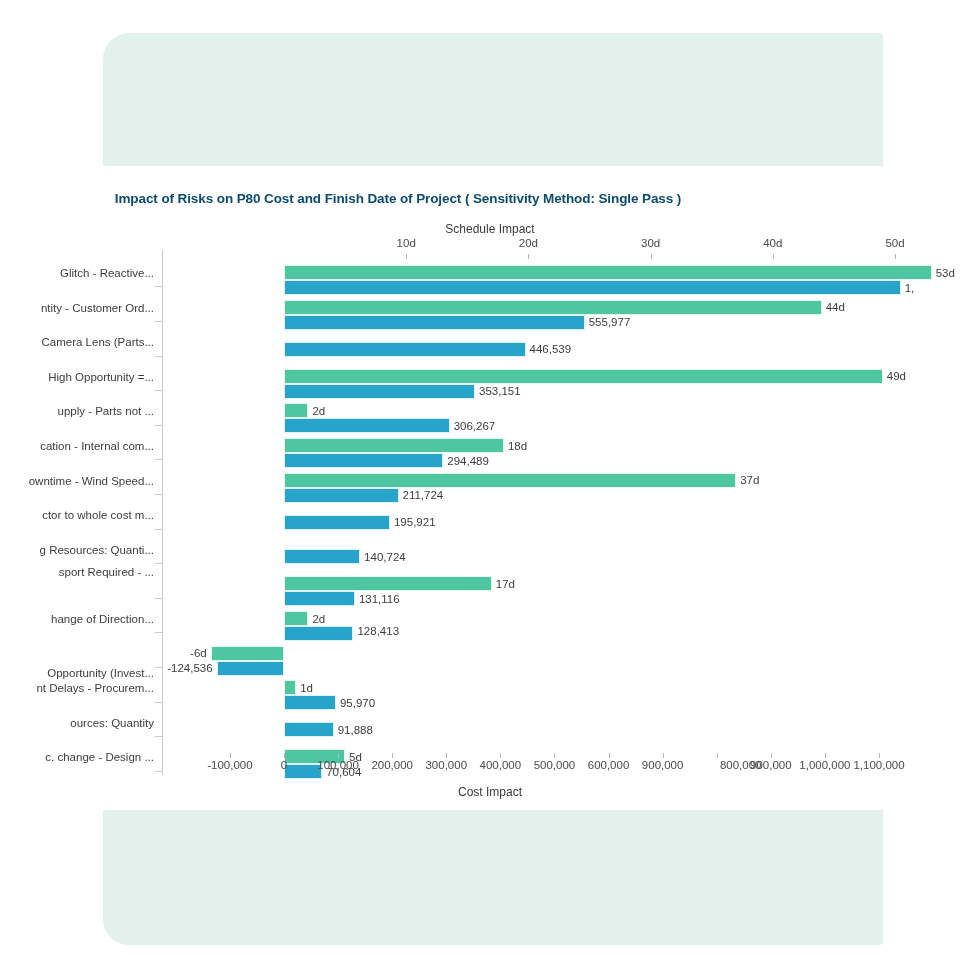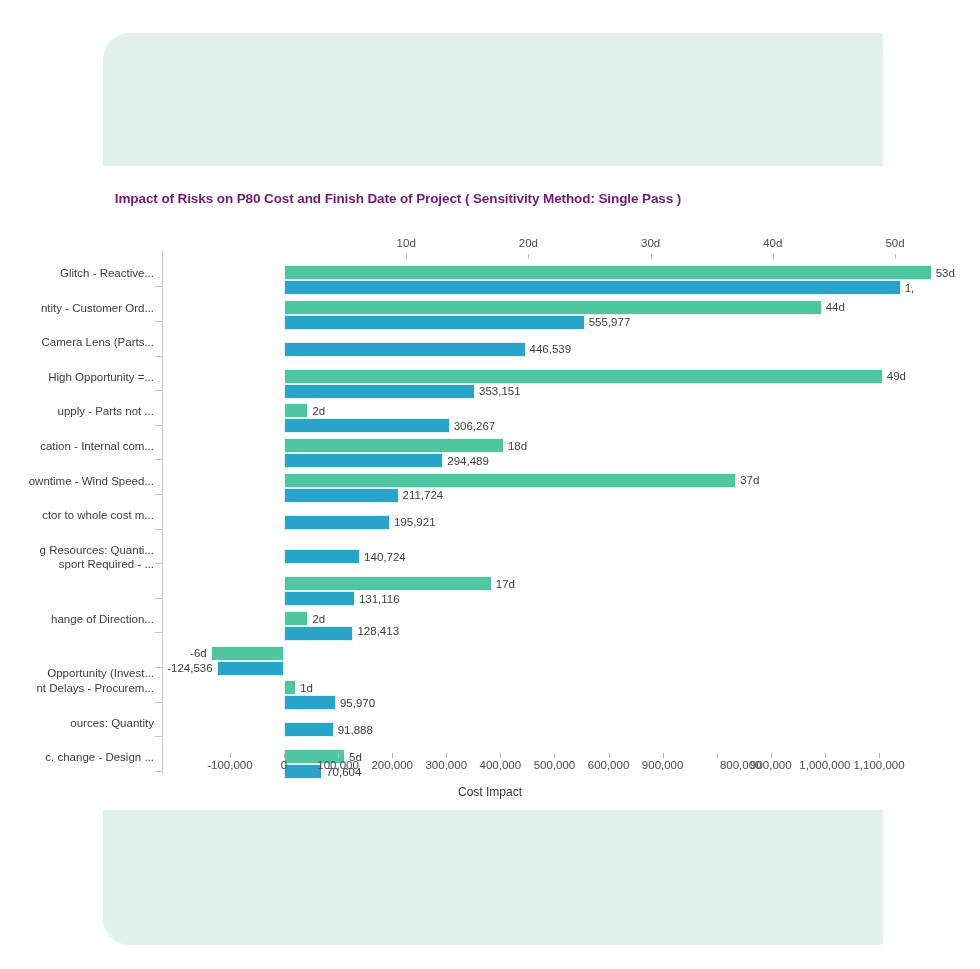--- a/index.html
+++ b/index.html
@@ -12,21 +12,21 @@
   #root{position:absolute;inset:0;}
 
   .mint-panel{position:absolute;background:#e2f1ec;}
   #panel-top{left:103px;top:33px;width:780px;height:133px;
     border-top-left-radius:26px;border-top-right-radius:4px;}
   #panel-bottom{left:103px;top:810px;width:780px;height:135px;
     border-bottom-left-radius:26px;border-bottom-right-radius:4px;}
 
   #chart-title{
     position:absolute;left:0;top:191px;width:796px;text-align:center;
-    font-size:13.5px;font-weight:bold;color:#701a75;letter-spacing:-.1px;
+    font-size:13.5px;font-weight:bold;color:#0c4a6e;letter-spacing:-.1px;
   }
 
   #plot{position:absolute;left:0;top:222px;width:980px;height:585px;}
 
   .axis-title{position:absolute;font-size:12px;color:#3a3a3a;text-align:center;white-space:nowrap;}
   #schedule-axis-title{left:0;top:0;width:980px;}
   #cost-axis-title{left:0;top:563px;width:980px;}
 
   .tick-label{position:absolute;font-size:11.5px;color:#4a4a4a;
     transform:translateX(-50%);white-space:nowrap;}
@@ -58,20 +58,21 @@
 
 <div id="root">
 
   <div id="panel-top" class="mint-panel"></div>
   <div id="panel-bottom" class="mint-panel"></div>
 
   <div id="chart-title">Impact of Risks on P80 Cost and Finish Date of Project ( Sensitivity Method: Single Pass )</div>
 
   <div id="plot">
 
+    <div id="schedule-axis-title" class="axis-title">Schedule Impact</div>
 
     <div id="top-ticks">
         <div class="tick-label" style="left: 406.2px;">10d</div>
         <div class="tick-mark" style="left: 406.2px;"></div>
         <div class="tick-label" style="left: 528.4px;">20d</div>
         <div class="tick-mark" style="left: 528.4px;"></div>
         <div class="tick-label" style="left: 650.6px;">30d</div>
         <div class="tick-mark" style="left: 650.6px;"></div>
         <div class="tick-label" style="left: 772.8px;">40d</div>
         <div class="tick-mark" style="left: 772.8px;"></div>
@@ -101,21 +102,21 @@
     <div id="cat-labels">
         <div class="cat-label" style="top: 51px; margin-left: 28px;">Glitch - Reactive...</div>
         <div class="cat-label" style="top: 85.6px;">ntity - Customer Ord...</div>
         <div class="cat-label" style="top: 120.2px;">Camera Lens (Parts...</div>
         <div class="cat-label" style="top: 154.8px;">High Opportunity =...</div>
         <div class="cat-label" style="top: 189.4px;">upply - Parts not ...</div>
         <div class="cat-label" style="top: 224px;">cation - Internal com...</div>
         <div class="cat-label" style="top: 258.6px;">owntime - Wind Speed...</div>
         <div class="cat-label" style="top: 293.2px;">ctor to whole cost m...</div>
         <div class="cat-label" style="top: 327.8px;">g Resources: Quanti...</div>
-        <div class="cat-label" style="top: 342px;">sport Required - ...</div>
+        <div class="cat-label" style="top: 350px;">sport Required - ...</div>
         <div class="cat-label" style="top: 397px; margin-left: 48px;">hange of Direction...</div>
         <div class="cat-label" style="top: 451px;">Opportunity (Invest...</div>
         <div class="cat-label" style="top: 466.2px;">nt Delays - Procurem...</div>
         <div class="cat-label" style="top: 500.8px;">ources: Quantity</div>
         <div class="cat-label" style="top: 535.4px;">c. change - Design ...</div>
       </div>
 
     <div id="bars">
         <div class="bar schedule" style="left: 284px; width: 647.66px; top: 43px;"></div>
         <div class="bar-label right" style="top: 50.5px; left: 935.66px;">53d</div>

